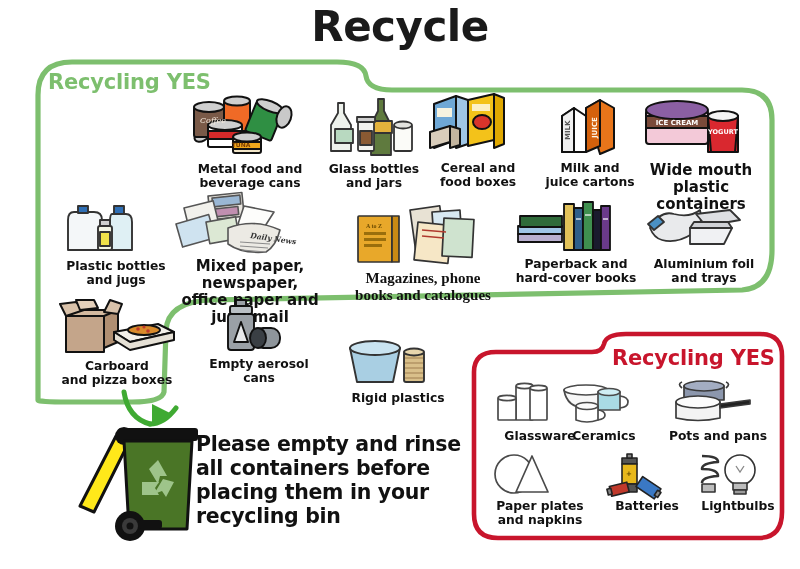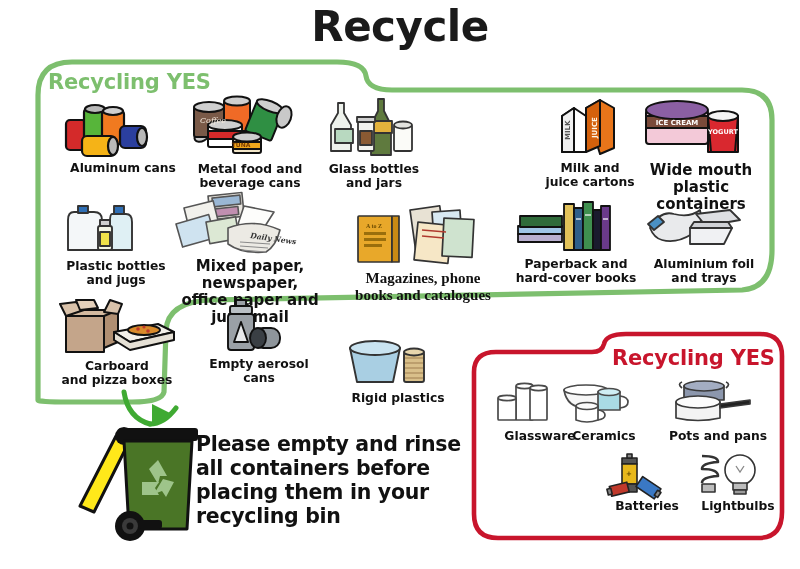--- a/index.html
+++ b/index.html
@@ -86,38 +86,20 @@
       <path d="M 152 404 L 152 426 L 172 414 Z" fill="#3faa32"></path>
       <path d="M 150 424 Q 164 424 176 408" fill="none" stroke="#3faa32" stroke-width="5" stroke-linecap="round"></path>
     </g>
   </svg>
 
   <div class="title">Recycle</div>
 
   <div class="sec-head green">Recycling YES</div>
   <div class="sec-head red">Recycling YES</div>
 
-  <div class="item" style="left:58px;top:100px;width:130px;">
-    <div class="art">
-      <svg width="110" height="60" viewBox="0 0 110 60">
-        <g stroke="#111" stroke-width="2.2" stroke-linejoin="round">
-          <rect x="8" y="20" width="20" height="30" rx="4" fill="#d42a2a"></rect>
-          <rect x="26" y="8" width="22" height="34" rx="4" fill="#57b53a"></rect>
-          <rect x="44" y="10" width="22" height="34" rx="4" fill="#f07a20"></rect>
-          <rect x="62" y="26" width="26" height="22" rx="5" fill="#2b3f9e"></rect>
-          <rect x="24" y="36" width="34" height="20" rx="5" fill="#f5b317"></rect>
-          <ellipse cx="84" cy="37" rx="5" ry="9" fill="#b9b9b9"></ellipse>
-          <ellipse cx="55" cy="46" rx="5" ry="9" fill="#b9b9b9"></ellipse>
-          <ellipse cx="37" cy="9" rx="10" ry="4" fill="#b9b9b9"></ellipse>
-          <ellipse cx="55" cy="11" rx="10" ry="4" fill="#cfcfcf"></ellipse>
-        </g>
-      </svg>
-    </div>
-    <div class="lab">Aluminum cans</div>
-  </div>
 
   <div class="item" style="left:180px;top:95px;width:140px;">
     <div class="art">
       <svg width="124" height="66" viewBox="0 0 124 66">
         <g stroke="#111" stroke-width="2" stroke-linejoin="round">
           <ellipse cx="22" cy="41" rx="8" ry="5" fill="#cfcfcf" transform="rotate(-28 22 41)"></ellipse>
           <rect x="14" y="12" width="30" height="30" rx="2" fill="#7a5a48"></rect>
           <ellipse cx="29" cy="12" rx="15" ry="5" fill="#cfcfcf"></ellipse>
           <rect x="44" y="6" width="26" height="30" rx="2" fill="#f06a26"></rect>
           <ellipse cx="57" cy="6" rx="13" ry="4.5" fill="#cfcfcf"></ellipse>
@@ -154,20 +136,39 @@
           <rect x="44" y="36" width="12" height="14" fill="#8a5a33"></rect>
           <rect x="78" y="30" width="18" height="26" rx="1.5" fill="#fbfbf8"></rect>
           <ellipse cx="87" cy="30" rx="9" ry="3.5" fill="#e2e2de"></ellipse>
         </g>
       </svg>
     </div>
     <div class="lab">Glass bottles
 and jars</div>
   </div>
 
+  <div class="item" style="left:420px;top:92px;width:116px;">
+    <div class="art">
+      <svg width="104" height="68" viewBox="0 0 104 68">
+        <g stroke="#111" stroke-width="2" stroke-linejoin="round">
+          <path d="M14 12 l22 -8 v44 l-22 8 z" fill="#6fa8d6"></path>
+          <path d="M36 4 l12 4 v44 l-12 4 z" fill="#9fc6e6"></path>
+          <path d="M48 8 l26 -6 v46 l-26 6 z" fill="#f3c21a"></path>
+          <path d="M74 2 l10 4 v46 l-10 4 z" fill="#e0a800"></path>
+          <ellipse cx="62" cy="30" rx="9" ry="7" fill="#d9342b"></ellipse>
+          <path d="M10 40 l20 -6 v16 l-20 6 z" fill="#d9cdbb"></path>
+          <path d="M30 34 l10 3 v16 l-10 3 z" fill="#c2b49e"></path>
+        </g>
+        <rect x="17" y="16" width="15" height="9" fill="#f7f3e0"></rect>
+        <rect x="52" y="12" width="18" height="7" fill="#ffffff" opacity=".75"></rect>
+      </svg>
+    </div>
+    <div class="lab">Cereal and
+food boxes</div>
+  </div>
 
   <div class="item" style="left:532px;top:94px;width:116px;">
     <div class="art">
       <svg width="104" height="66" viewBox="0 0 104 66">
         <g stroke="#111" stroke-width="2" stroke-linejoin="round">
           <path d="M30 22 l12 -8 12 8 v36 h-24 z" fill="#ffffff"></path>
           <path d="M30 22 l12 -8 v44 l-12 0 z" fill="#f0f0f0"></path>
           <path d="M54 14 l14 -8 14 8 v40 l-14 6 z" fill="#e8751a"></path>
           <path d="M54 14 l14 -8 v46 l-14 6 z" fill="#d4610c"></path>
         </g>
@@ -415,20 +416,32 @@
           <path d="M68 6 q5 -4 0 -6" fill="none"></path>
           <path d="M18 20 h44 v16 q-22 5 -44 0 z" fill="#f3f3f3"></path>
           <ellipse cx="40" cy="20" rx="22" ry="6" fill="#fbfbfb"></ellipse>
           <path d="M62 22 l30 -4 v4 l-30 4 z" fill="#222"></path>
         </g>
       </svg>
     </div>
     <div class="lab">Pots and pans</div>
   </div>
 
+  <div class="item" style="left:478px;top:452px;width:124px;">
+    <div class="art">
+      <svg width="96" height="46" viewBox="0 0 96 46">
+        <g stroke="#4a4a4a" stroke-width="1.7" fill="#ffffff" stroke-linejoin="round">
+          <circle cx="36" cy="22" r="19"></circle>
+          <path d="M54 4 l16 36 -32 0 z"></path>
+        </g>
+      </svg>
+    </div>
+    <div class="lab">Paper plates
+and napkins</div>
+  </div>
 
   <div class="item" style="left:594px;top:452px;width:106px;">
     <div class="art">
       <svg width="86" height="46" viewBox="0 0 86 46">
         <g stroke="#222" stroke-width="1.6" stroke-linejoin="round">
           <rect x="28" y="6" width="15" height="6" fill="#555"></rect>
           <rect x="33" y="2" width="5" height="4" fill="#888"></rect>
           <rect x="28" y="12" width="15" height="20" fill="#e8b81c"></rect>
           <rect x="28" y="32" width="15" height="8" fill="#555"></rect>
           <g transform="rotate(34 52 34)">

